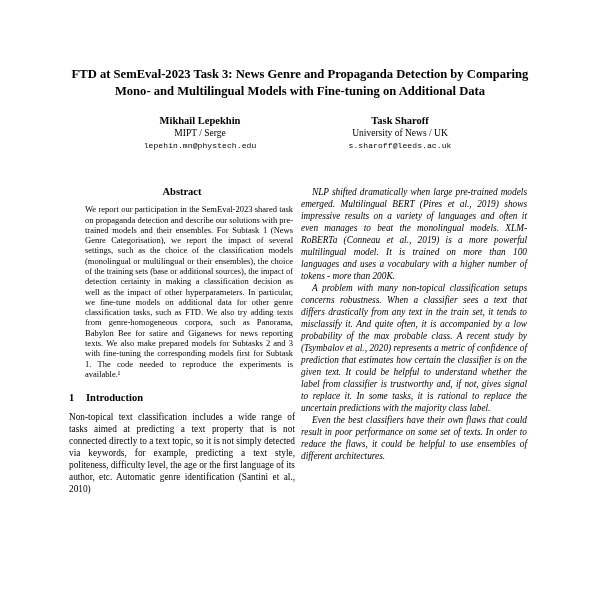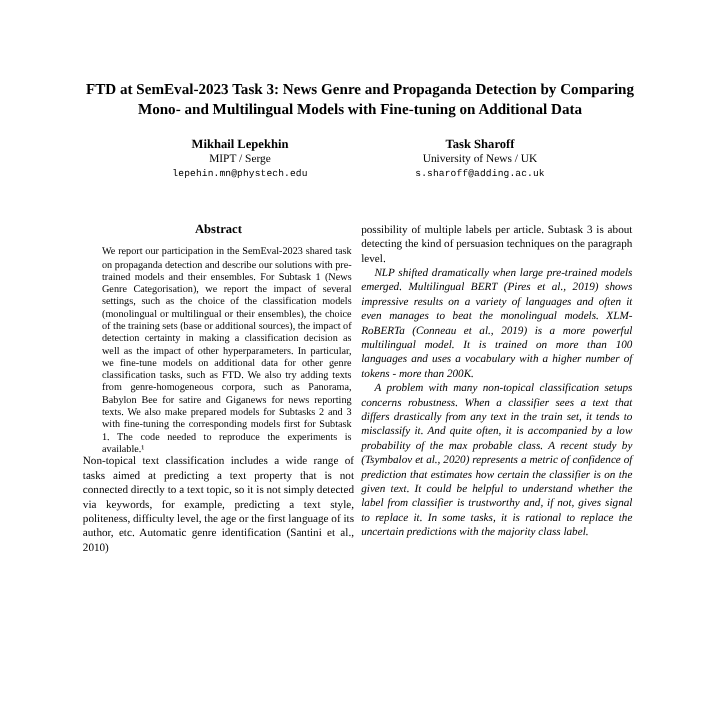--- a/index.html
+++ b/index.html
@@ -76,34 +76,37 @@
 
   <div class="authors">
     <div class="author">
       <div class="author-name">Mikhail Lepekhin</div>
       <div class="author-affil">MIPT / Serge</div>
       <div class="author-email">lepehin.mn@phystech.edu</div>
     </div>
     <div class="author">
       <div class="author-name">Task Sharoff</div>
       <div class="author-affil">University of News / UK</div>
-      <div class="author-email">s.sharoff@adding.ac.uk</div>
+      <div class="author-email">s.sharoff@leeds.ac.uk</div>
     </div>
   </div>
 
   <div class="columns">
 
     <div class="col">
       <div class="abstract-heading">Abstract</div>
       <p class="abstract-text">We report our participation in the SemEval-2023 shared task on propaganda detection and describe our solutions with pre-trained models and their ensembles. For Subtask 1 (News Genre Categorisation), we report the impact of several settings, such as the choice of the classification models (monolingual or multilingual or their ensembles), the choice of the training sets (base or additional sources), the impact of detection certainty in making a classification decision as well as the impact of other hyperparameters. In particular, we fine-tune models on additional data for other genre classification tasks, such as FTD. We also try adding texts from genre-homogeneous corpora, such as Panorama, Babylon Bee for satire and Giganews for news reporting texts. We also make prepared models for Subtasks 2 and 3 with fine-tuning the corresponding models first for Subtask 1. The code needed to reproduce the experiments is available.¹</p>
 
+      <div class="section-heading">
+        <span class="section-number">1</span><span>Introduction</span>
+      </div>
       <p class="body">Non-topical text classification includes a wide range of tasks aimed at predicting a text property that is not connected directly to a text topic, so it is not simply detected via keywords, for example, predicting a text style, politeness, difficulty level, the age or the first language of its author, etc. Automatic genre identification (Santini et al., 2010)</p>
     </div>
 
     <div class="col">
-      <p class="body">possibility of multiple labels per article. Subtask 3 is about detecting the kind of persuasion techniques on the paragraph level.</p>
       <p class="body indent">NLP shifted dramatically when large pre-trained models emerged. Multilingual BERT (Pires et al., 2019) shows impressive results on a variety of languages and often it even manages to beat the monolingual models. XLM-RoBERTa (Conneau et al., 2019) is a more powerful multilingual model. It is trained on more than 100 languages and uses a vocabulary with a higher number of tokens - more than 200K.</p>
       <p class="body indent">A problem with many non-topical classification setups concerns robustness. When a classifier sees a text that differs drastically from any text in the train set, it tends to misclassify it. And quite often, it is accompanied by a low probability of the max probable class. A recent study by (Tsymbalov et al., 2020) represents a metric of confidence of prediction that estimates how certain the classifier is on the given text. It could be helpful to understand whether the label from classifier is trustworthy and, if not, gives signal to replace it. In some tasks, it is rational to replace the uncertain predictions with the majority class label.</p>
+      <p class="body indent">Even the best classifiers have their own flaws that could result in poor performance on some set of texts. In order to reduce the flaws, it could be helpful to use ensembles of different architectures.</p>
     </div>
 
   </div>
 
 </div>
 
 </body></html>

